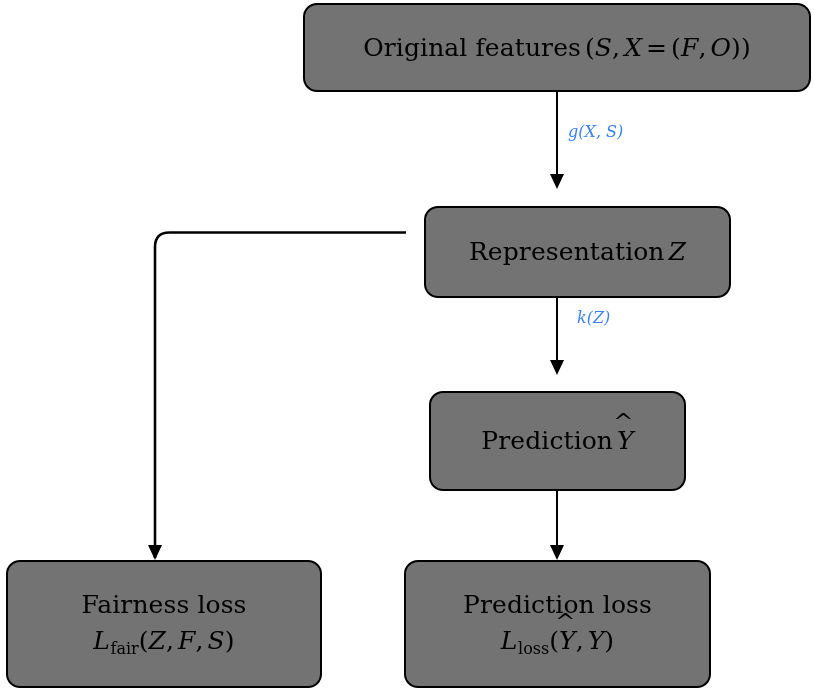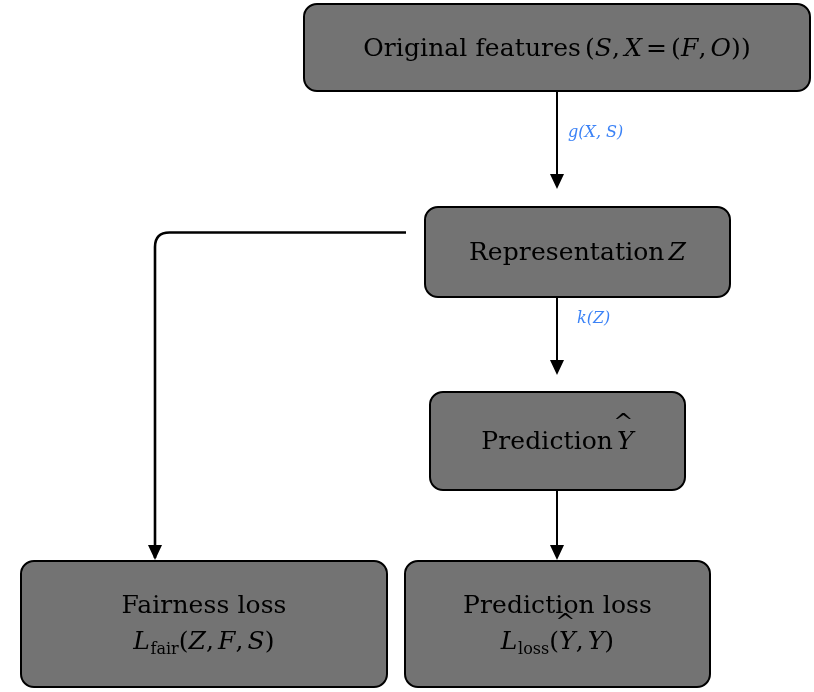--- a/index.html
+++ b/index.html
@@ -127,21 +127,21 @@
       <span>Representation</span><span class="thinsp"></span><span class="mi">Z</span>
     </span>
   </div>
 
   <div class="node" style="left:429px; top:375px; width:257px; height:100px;margin-top:16px;">
     <span class="line">
       <span>Prediction</span><span class="thinsp"></span><span class="hat">Y</span>
     </span>
   </div>
 
-  <div class="node" style="left:20px; top:560px; width:368px; height:128px;">
+  <div class="node" style="left:6px; top:560px; width:316px; height:128px;">
     <span class="line">Fairness loss</span>
     <span class="line">
       <span class="mi">L</span><span class="sub">fair</span><span class="op">(</span><span class="mi">Z</span><span class="op">,</span><span class="thinsp"></span><span class="mi">F</span><span class="op">,</span><span class="thinsp"></span><span class="mi">S</span><span class="op">)</span>
     </span>
   </div>
 
   <div class="node" style="left:404px; top:560px; width:307px; height:128px;">
     <span class="line">Prediction loss</span>
     <span class="line">
       <span class="mi">L</span><span class="sub">loss</span><span class="op">(</span><span class="hat">Y</span><span class="op">,</span><span class="thinsp"></span><span class="mi">Y</span><span class="op">)</span>

